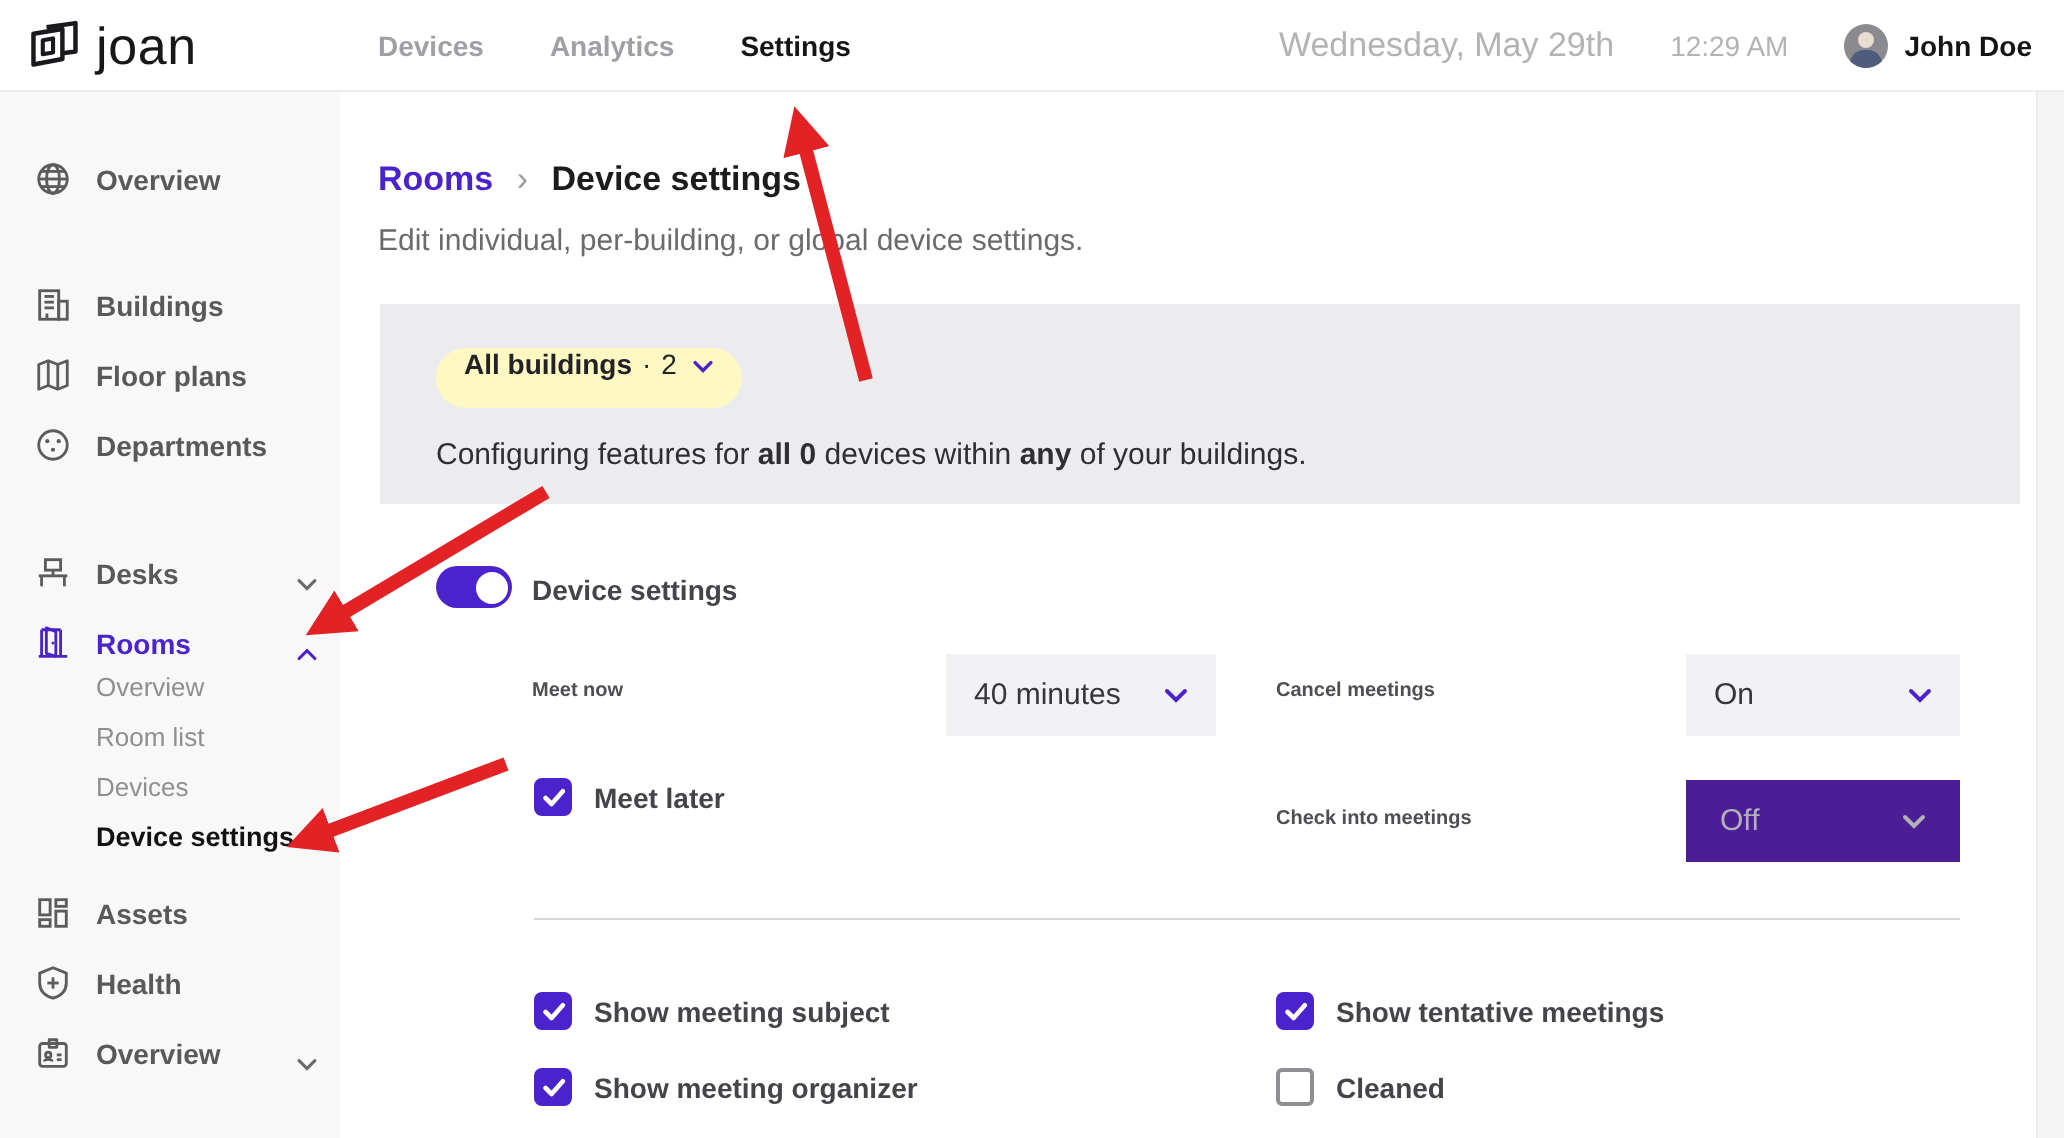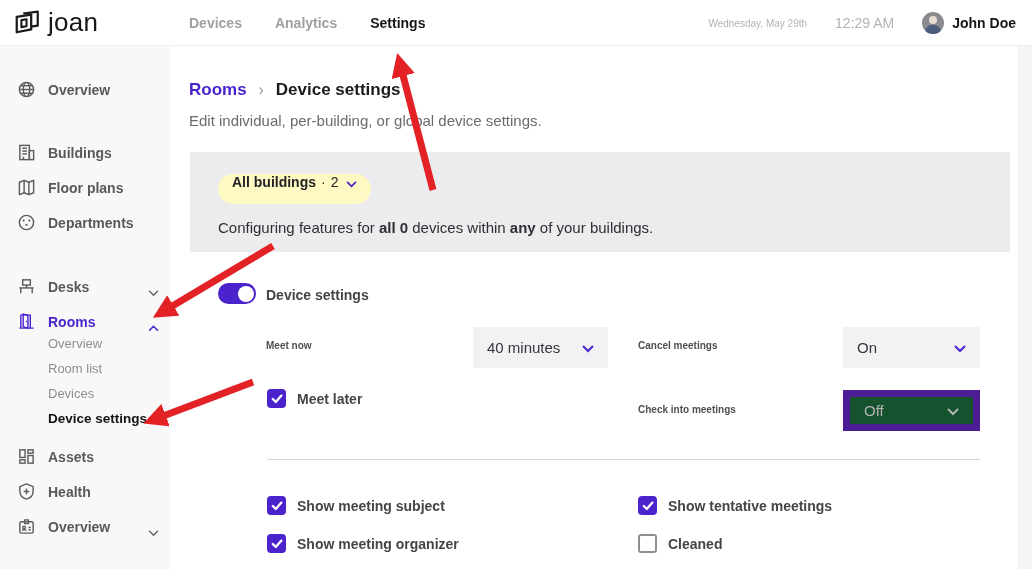--- a/index.html
+++ b/index.html
@@ -9,21 +9,21 @@
     font-family:"Liberation Sans", sans-serif; color:#333;
   }
   
   .header { position:absolute; top:0; left:0; width:1032px; height:46px; background:#fff; border-bottom:1px solid #ededee; z-index:5; }
   .logo { position:absolute; left:13px; top:6px; display:flex; align-items:center; gap:7px; cursor:pointer; }
   .logo-text { font-size:26px; font-weight:500; color:#17171a; letter-spacing:.3px; line-height:1; padding-bottom:4px; }
   .nav { position:absolute; left:189px; top:0; height:46px; display:flex; align-items:center; gap:33px; }
   .nav-item { font-size:14px; font-weight:700; color:#a0a0a4; cursor:pointer; }
   .nav-item.active { color:#151518; }
   .header-right { position:absolute; right:16px; top:0; height:46px; display:flex; align-items:center; }
-  .hdr-date { font-size:10px; color:#b3b3b6; margin-right:28px; }
+  .hdr-date { font-size:17px; color:#b3b3b6; margin-right:28px; }
   .hdr-time { font-size:14px; color:#b3b3b6; margin-right:28px; }
   .user-menu { display:flex; align-items:center; gap:8px; cursor:pointer; }
   .avatar { width:22px; height:22px; border-radius:50%; background:#8b8b8f; position:relative; overflow:hidden; }
   .avatar .head { position:absolute; left:7px; top:4px; width:8px; height:8px; border-radius:50%; background:#e9ddd2; }
   .avatar .bodyp { position:absolute; left:3px; top:13px; width:16px; height:10px; border-radius:7px 7px 0 0; background:#4e5d7d; }
   .user-name { font-size:14px; font-weight:700; color:#151518; }
 
   
   .sidebar { position:absolute; top:46px; left:0; width:170px; height:523px; background:#f8f8f8; z-index:4; }
   .side-item { position:absolute; left:0; width:170px; height:28px; cursor:pointer; }
@@ -54,21 +54,21 @@
 
   .card-body { position:absolute; top:100px; left:0; width:820px; height:317px; background:#fff; }
 
   .toggle { position:absolute; left:28px; top:31px; width:38px; height:21px; border-radius:11px; background:#4b23cd; cursor:pointer; }
   .toggle .knob { position:absolute; right:2.5px; top:2.5px; width:16px; height:16px; border-radius:50%; background:#fff; }
   .toggle-label { position:absolute; left:76px; top:35px; font-size:14px; font-weight:700; color:#454549; }
 
   .field-label { position:absolute; font-size:10px; font-weight:700; color:#4f4f53; }
   .select { position:absolute; width:135px; height:41px; background:#f2f2f4; display:flex; align-items:center; padding:0 14px; cursor:pointer; }
   .select .sel-value { font-size:15px; color:#37373b; flex:1; }
-  .select.disabled { background:#14532d; border:7px solid #4c1d95; cursor:default; }
+  .select.disabled { background:#4c1d95; border:3px solid #4c1d95; cursor:default; }
   .select.disabled .sel-value { color:#b2b2b6; }
 
   .checkbox { width:19px; height:19px; border-radius:4px; background:#4b23cd; display:flex; align-items:center; justify-content:center; cursor:pointer; flex:none; }
   .checkbox.unchecked { background:#fff; border:2px solid #8f8f93; border-radius:3px; }
   .check-row { position:absolute; display:flex; align-items:center; gap:11px; cursor:pointer; }
   .check-label { font-size:14px; font-weight:700; color:#454549; }
 
   .divider { position:absolute; left:77px; top:207px; width:713px; height:1px; background:#d6d6d8; }
 
   .scroll-track { position:absolute; right:0; top:46px; width:14px; height:523px; background:#f5f5f6; border-left:1px solid #ececee; z-index:6; }

